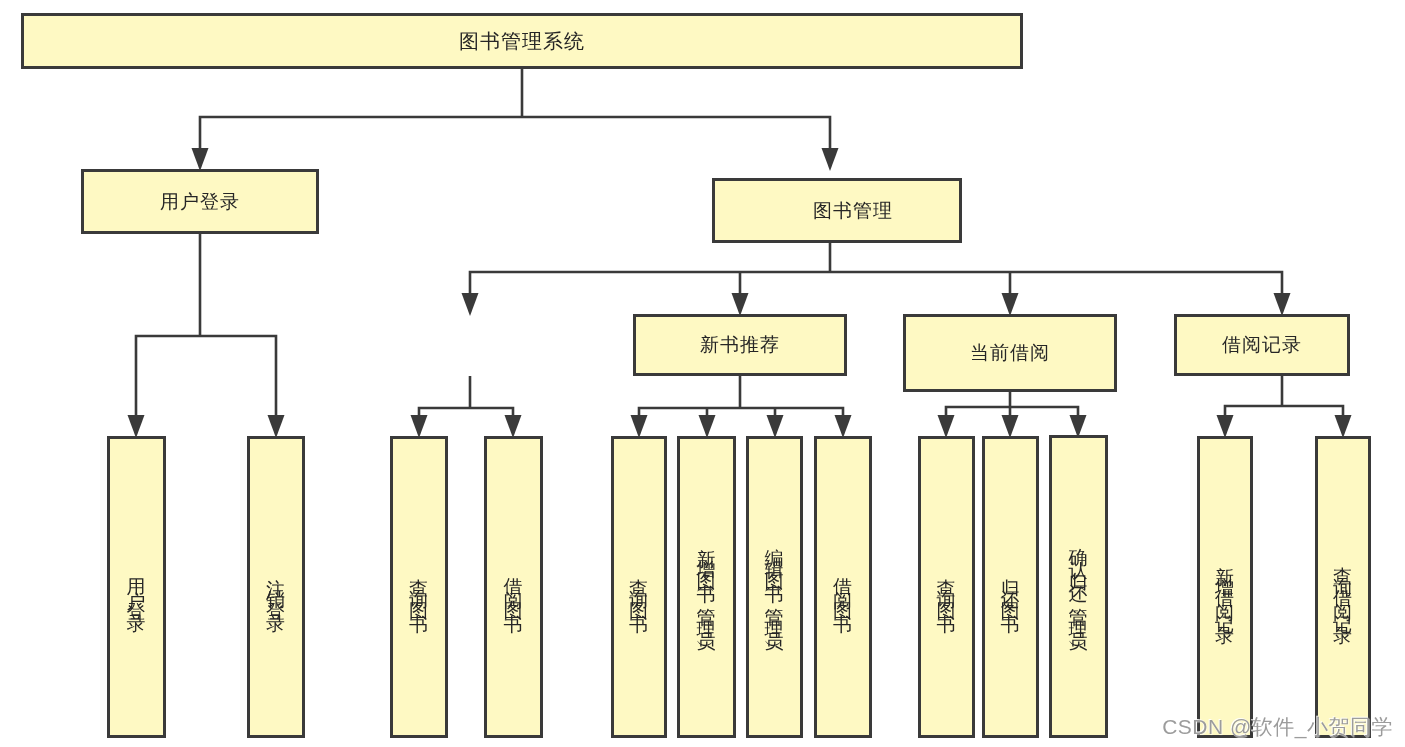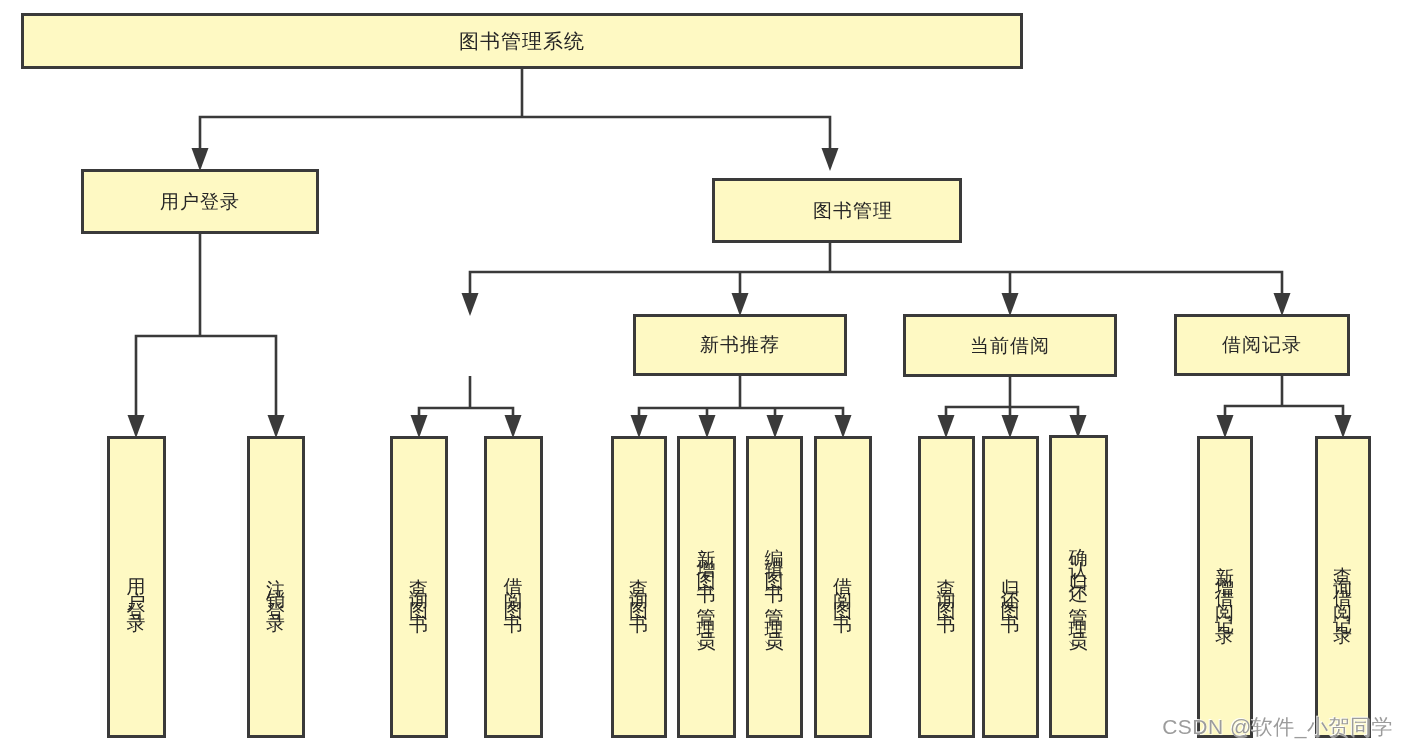--- a/index.html
+++ b/index.html
@@ -131,21 +131,21 @@
   <div class="box" style="left:81px; top:169px; width:238px; height:65px;">
     <span class="lbl">用户登录</span>
   </div>
   <div class="box" style="left:712px; top:178px; width:250px; height:65px;padding-left:32px;">
     <span class="lbl">图书管理</span>
   </div>
 
   <div class="box" style="left:633px; top:314px; width:214px; height:62px;">
     <span class="lbl">新书推荐</span>
   </div>
-  <div class="box" style="left:903px; top:314px; width:214px; height:63px;">
+  <div class="box" style="left:903px; top:314px; width:214px; height:78px;">
     <span class="lbl">当前借阅</span>
   </div>
   <div class="box" style="left:1174px; top:314px; width:176px; height:62px;">
     <span class="lbl">借阅记录</span>
   </div>
 
   <div class="box leaf" style="left:107px; top:436px; width:59px; height:302px;">
     <span class="lbl">用户登录</span>
   </div>
   <div class="box leaf" style="left:247px; top:436px; width:58px; height:302px;">

